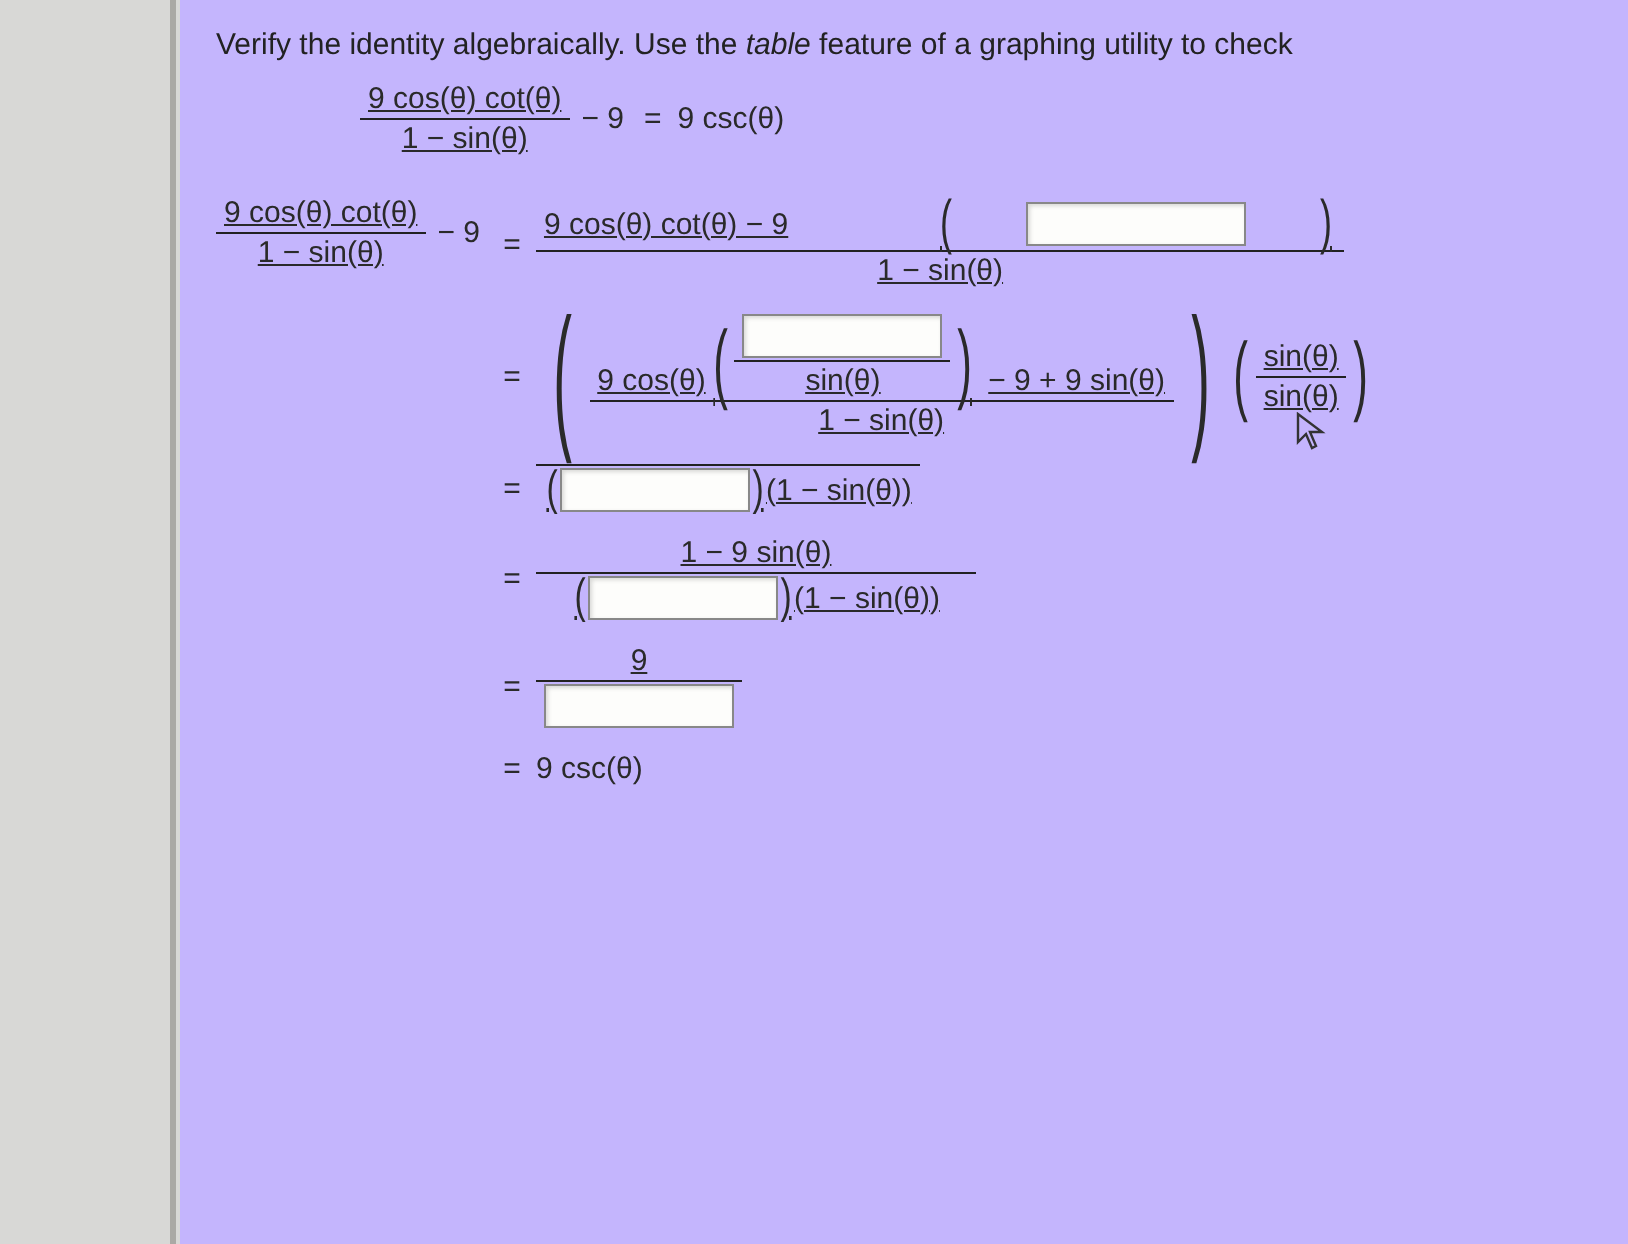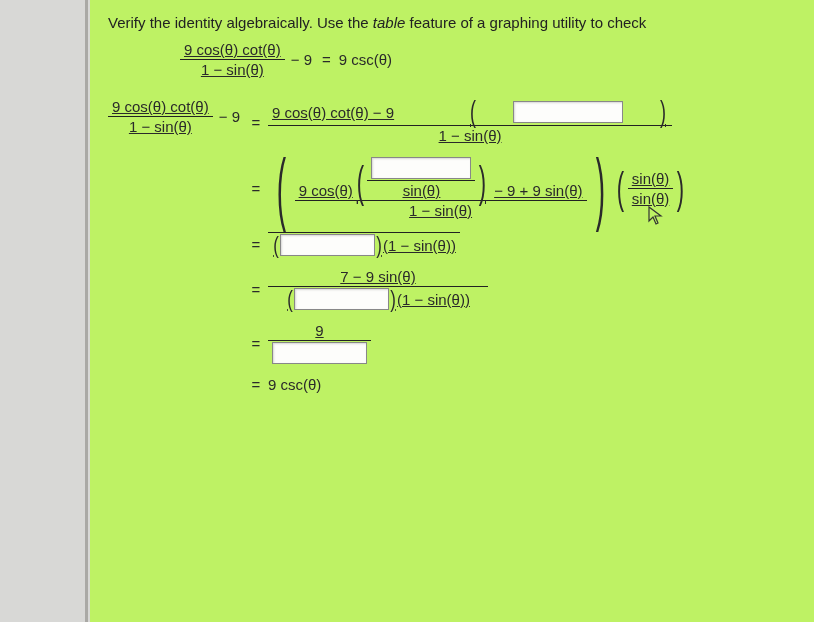--- a/index.html
+++ b/index.html
@@ -12,21 +12,21 @@
     height: 622px;
     overflow: hidden;
     position: relative;
   }
   .page {
     position: absolute;
     left: 90px;
     top: 0;
     width: 724px;
     height: 622px;
-    background: #bef264;
+    background: #c4b5fd;
     padding: 14px 0 0 18px;
     color: #2a2a2a;
     font-size: 15px;
   }
   .vline {
     position: absolute;
     left: 85px;
     top: 0;
     width: 3px;
     height: 622px;
@@ -189,21 +189,21 @@
             <span class="blank smr"></span>
             <span class="paren sm">)</span>
             <span>(1 − sin(θ))</span>
           </span>
         </span>
       </div>
 
       <div class="step">
         <span class="eqsign">=</span>
         <span class="frac">
-          <span class="num" style="min-width:220px;text-align:center;">7 − 9 sin(θ)</span>
+          <span class="num" style="min-width:220px;text-align:center;">1 − 9 sin(θ)</span>
           <span class="bar"></span>
           <span class="den" style="display:flex;align-items:center;">
             <span class="paren sm">(</span>
             <span class="blank smr"></span>
             <span class="paren sm">)</span>
             <span>(1 − sin(θ))</span>
           </span>
         </span>
       </div>
 

